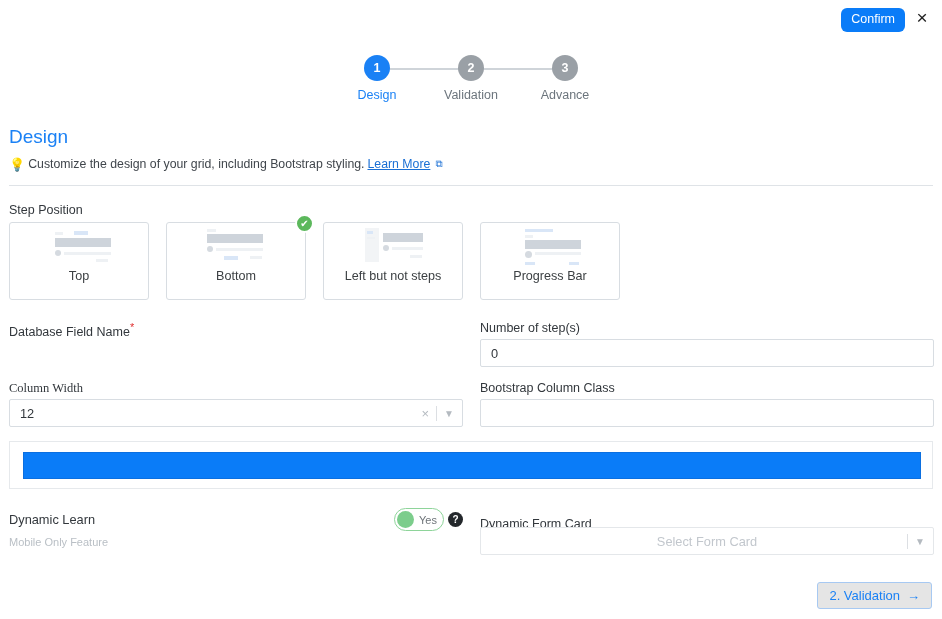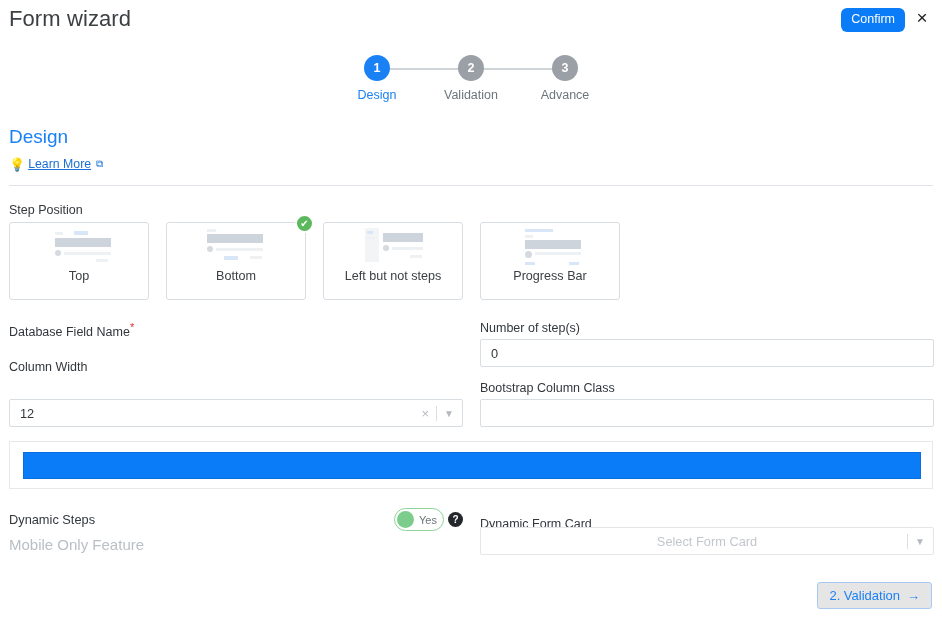--- a/index.html
+++ b/index.html
@@ -99,21 +99,21 @@
   .mk { position: absolute; background: #dfe3e8; }
   .mk.lite { background: #eef1f4; }
   .mk.blu { background: #d9e6f7; }
   .mk.dark { background: #ced4db; }
   .mk.circle { border-radius: 50%; background:#d5dae0; }
   .mk.panel { background:#f2f4f6; }
 
   
   .lbl-dbfield   { position: absolute; left: 9px;   top: 321px; }
   .lbl-numsteps  { position: absolute; left: 480px; top: 321px; }
-  .lbl-colwidth  { position: absolute; left: 9px;   top: 360px; }
+  .lbl-colwidth  { position: absolute; left: 9px;   top: 381px; font-family: Liberation Serif, serif; }
   .lbl-bscol     { position: absolute; left: 480px; top: 381px; }
 
   .inp {
     position: absolute; height: 28px; border: 1px solid #d8dde2;
     border-radius: 2px; background: #fff; font-size: 12.8px; color: #32373c;
     padding: 0 10px; font-family: "Liberation Sans", sans-serif;
     display: flex; align-items: center;
   }
   .inp.left  { left: 9px;   width: 454px; }
   .inp.right { left: 480px; width: 454px; }
@@ -135,21 +135,21 @@
     position: absolute; left: 9px; top: 441px; width: 924px; height: 48px;
     border: 1px solid #e6e9ec; background: #fff;
   }
   .pbar {
     position: absolute; left: 13px; top: 10px; width: 898px; height: 27px;
     background: #0a7cf8; border: 1px solid #0b6fe0;
   }
 
   
   .lbl-dynsteps { position: absolute; left: 9px; top: 512px; font-size: 12.8px; color:#32373c; }
-  .sub-mobile   { position: absolute; left: 9px; top: 536px; font-size: 15px; color: #b9bfc5; text-align: center; }
+  .sub-mobile   { position: absolute; left: 9px; top: 536px; font-size: 11px; color: #b9bfc5; text-align: center; }
 
   .toggle {
     position: absolute; left: 394px; top: 508px;
     width: 50px; height: 23px; border-radius: 12px;
     border: 1px solid #8ed49a; background: #fff; cursor: pointer;
     display: flex; align-items: center;
   }
   .toggle .knob {
     width: 17px; height: 17px; border-radius: 50%; background: #7ccd8c; margin-left: 2px;
   }
@@ -176,21 +176,20 @@
     color: #1a81f5; font-size: 13px; padding: 6px 11px;
     font-family: "Liberation Sans", sans-serif; cursor: pointer;
     display: flex; align-items: center; gap: 7px; line-height: 1;
   }
 </style>
 </head>
 <body>
 
 <div class="page">
 
-  <div class="app-title">Form wizard</div>
   <button class="confirm-btn">Confirm</button>
   <div class="close-x">×</div>
 
   <div class="stepper">
     <div class="step active">
       <div class="connector"></div>
       <div class="bubble">1</div>
       <div class="slabel">Design</div>
     </div>
     <div class="step">
@@ -201,20 +200,21 @@
     <div class="step">
 
       <div class="bubble">3</div>
       <div class="slabel">Advance</div>
     </div>
   </div>
 
   <div class="section-title">Design</div>
   <div class="section-sub">
     <span class="bulb">💡</span>
+    <span>Customize the design of your grid, including Bootstrap styling.</span>
     <span class="learn-more">Learn More</span>
     <span class="ext-icon">⧉</span>
   </div>
   <div class="divider"></div>
 
   <label class="field-label lbl-step-pos">Step Position</label>
   <div class="cards">
 
     <div class="card">
       <div class="thumb">
@@ -286,21 +286,21 @@
     </span>
   </div>
 
   <label class="field-label lbl-bscol">Bootstrap Column Class</label>
   <div class="inp right inp-bscol"></div>
 
   <div class="pbar-wrap">
     <div class="pbar"></div>
   </div>
 
-  <div class="lbl-dynsteps">Dynamic Steps</div>
+  <div class="lbl-dynsteps">Dynamic Learn</div>
   <div class="sub-mobile">Mobile Only Feature</div>
   <div class="toggle">
     <div class="knob"></div>
     <div class="tlabel">Yes</div>
   </div>
   <div class="help-icon">?</div>
 
   <label class="field-label lbl-dyncard">Dynamic Form Card</label>
   <div class="sel-dyncard">
     <span>Select Form Card</span>

